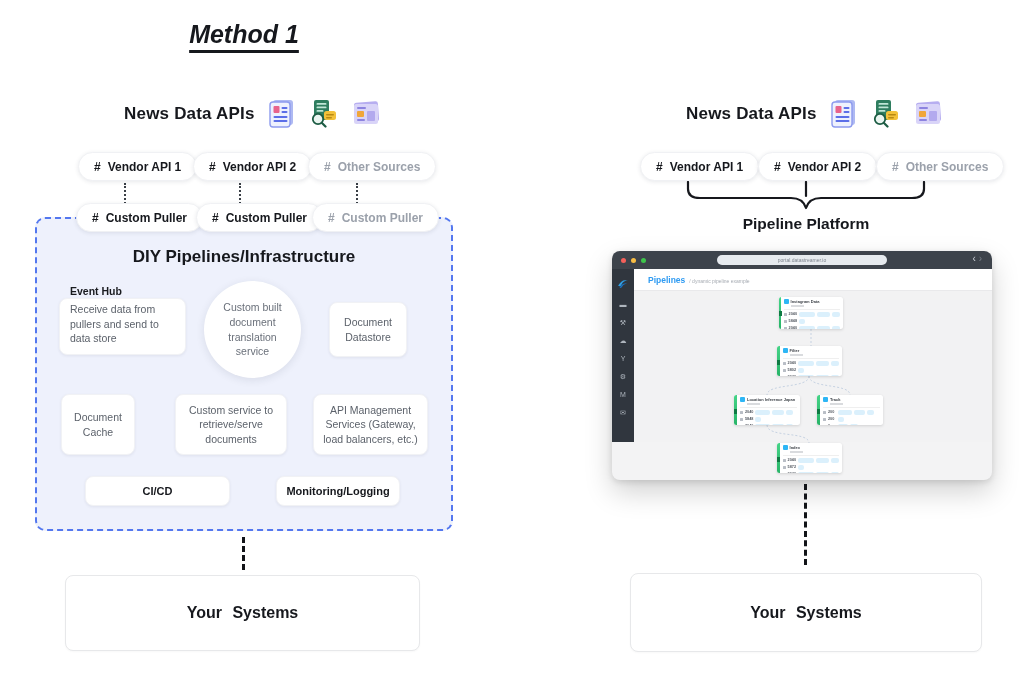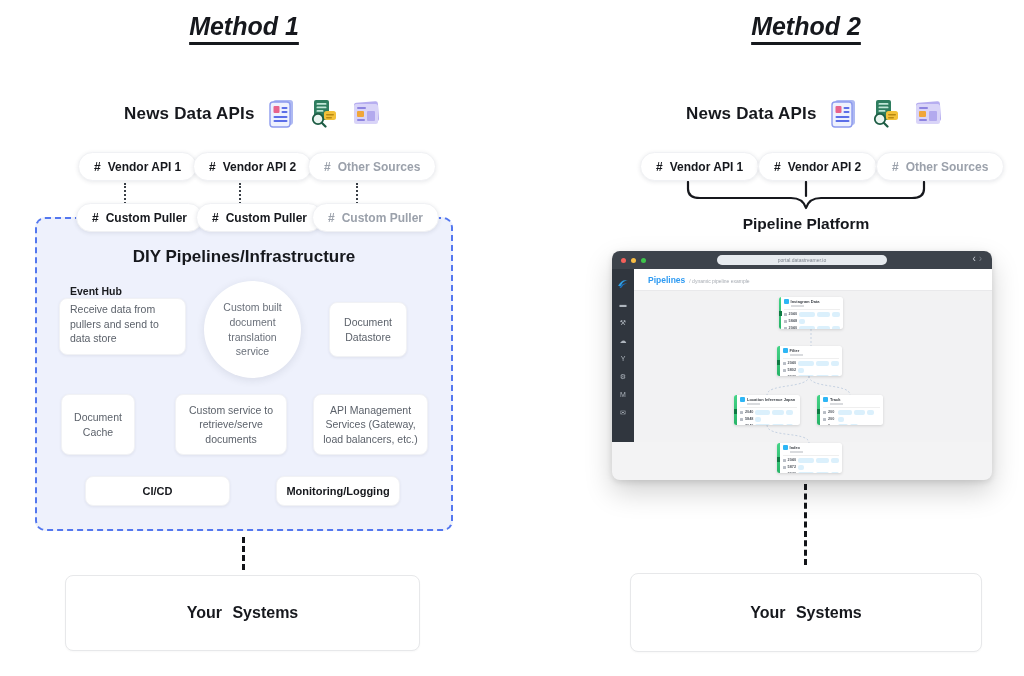--- a/index.html
+++ b/index.html
@@ -90,21 +90,21 @@
   .prow { display:flex; align-items:center; gap:2px; margin-top:2.5px; }
   .pri { width:3px; height:3px; background:#b9bec6; border-radius:0.5px; flex:0 0 auto; }
   .pval { font-size:3.8px; font-weight:bold; color:#565c64; min-width:8px; }
   .pbadge { height:4.5px; border-radius:2px; background:#dbf0fc; }
 </style>
 </head>
 <body>
 
 <div class="canvas">
 
-  <div class="method-title" style="left:114px; top:12px;">Method 1</div>
+  <div class="method-title" style="left:114px; top:20px;">Method 1</div>
 
   <div class="news-row" style="left:124px; top:99px;">
     <span class="news-label">News Data APIs</span>
     <span class="news-icons" id="m1-icons">
         <svg width="27" height="29" viewBox="0 0 27 29">
        <rect x="5" y="1" width="20" height="25" rx="3" fill="#aeb9f2"></rect>
        <rect x="2" y="3" width="20" height="25" rx="3" fill="#eef1fd" stroke="#8d9bee" stroke-width="1.4"></rect>
        <rect x="5.5" y="7" width="6" height="7" rx="1" fill="#e8638c"></rect>
        <rect x="13.5" y="8" width="6" height="2" rx="1" fill="#5b6ee8"></rect>
        <rect x="13.5" y="12" width="6" height="2" rx="1" fill="#5b6ee8"></rect>
@@ -187,21 +187,20 @@
 
     <div class="card bold-card" style="left:48px; top:257px; width:145px; height:30px;text-align:center;">CI/CD</div>
 
     <div class="card bold-card" style="left:239px; top:257px; width:124px; height:30px;">Monitoring/Logging</div>
   </div>
 
   <div class="dash-line" style="left:242px; top:537px; height:33px;"></div>
 
   <div class="your-systems" style="left:65px; top:575px; width:355px; height:76px;">Your Systems</div>
 
-  <div class="method-title" style="left:676px; top:12px;">Method 2</div>
 
   <div class="news-row" style="left:686px; top:99px;">
     <span class="news-label">News Data APIs</span>
     <span class="news-icons" id="m2-icons">
         <svg width="27" height="29" viewBox="0 0 27 29">
        <rect x="5" y="1" width="20" height="25" rx="3" fill="#aeb9f2"></rect>
        <rect x="2" y="3" width="20" height="25" rx="3" fill="#eef1fd" stroke="#8d9bee" stroke-width="1.4"></rect>
        <rect x="5.5" y="7" width="6" height="7" rx="1" fill="#e8638c"></rect>
        <rect x="13.5" y="8" width="6" height="2" rx="1" fill="#5b6ee8"></rect>
        <rect x="13.5" y="12" width="6" height="2" rx="1" fill="#5b6ee8"></rect>

